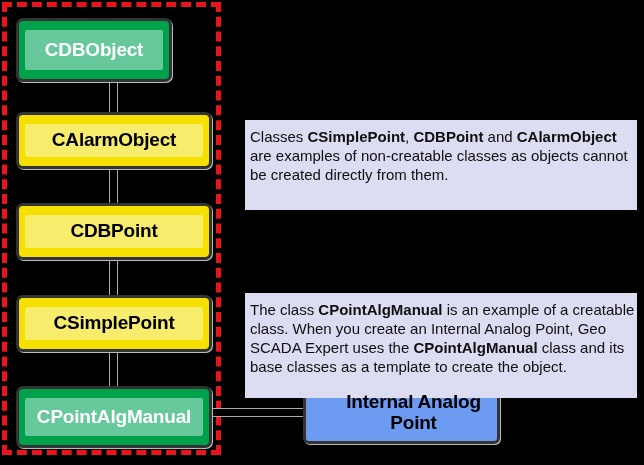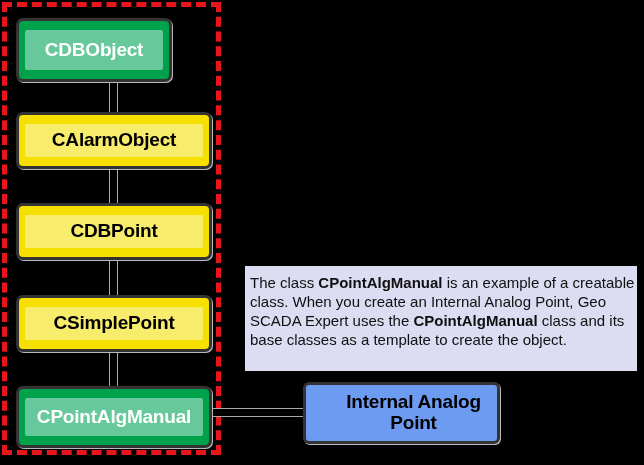--- a/index.html
+++ b/index.html
@@ -178,16 +178,17 @@
 
   <div class="node green" id="node-cpointalgmanual" style="background: rgb(0, 161, 75);">
     <div class="inner-hilite"></div>
     <div class="node-label" style="color: rgb(255, 255, 255);">CPointAlgManual</div>
   </div>
 
   <div class="node blue" id="node-internalanalog" style="background: rgb(110, 155, 242);">
     <div class="node-label" style="color: rgb(0, 0, 0);">Internal Analog Point</div>
   </div>
 
+  <div class="callout" id="callout-noncreatable" style="background: rgb(220, 220, 242);"><span>Classes </span><b>CSimplePoint</b><span>, </span><b>CDBPoint</b><span> and </span><b>CAlarmObject</b><span> are examples of non-creatable classes as objects cannot be created directly from them.</span></div>
 
-  <div class="callout" id="callout-creatable" style="background: rgb(220, 220, 242);"><span>The class </span><b>CPointAlgManual</b><span> is an example of a creatable class. When you create an Internal Analog Point, Geo SCADA Expert uses the </span><b>CPointAlgManual</b><span> class and its base classes as a template to create the object.</span></div>
+  <div class="callout" id="callout-creatable" style="background: rgb(220, 220, 242); margin-top: 27px;"><span>The class </span><b>CPointAlgManual</b><span> is an example of a creatable class. When you create an Internal Analog Point, Geo SCADA Expert uses the </span><b>CPointAlgManual</b><span> class and its base classes as a template to create the object.</span></div>
 
 </div>
 
 </body></html>

